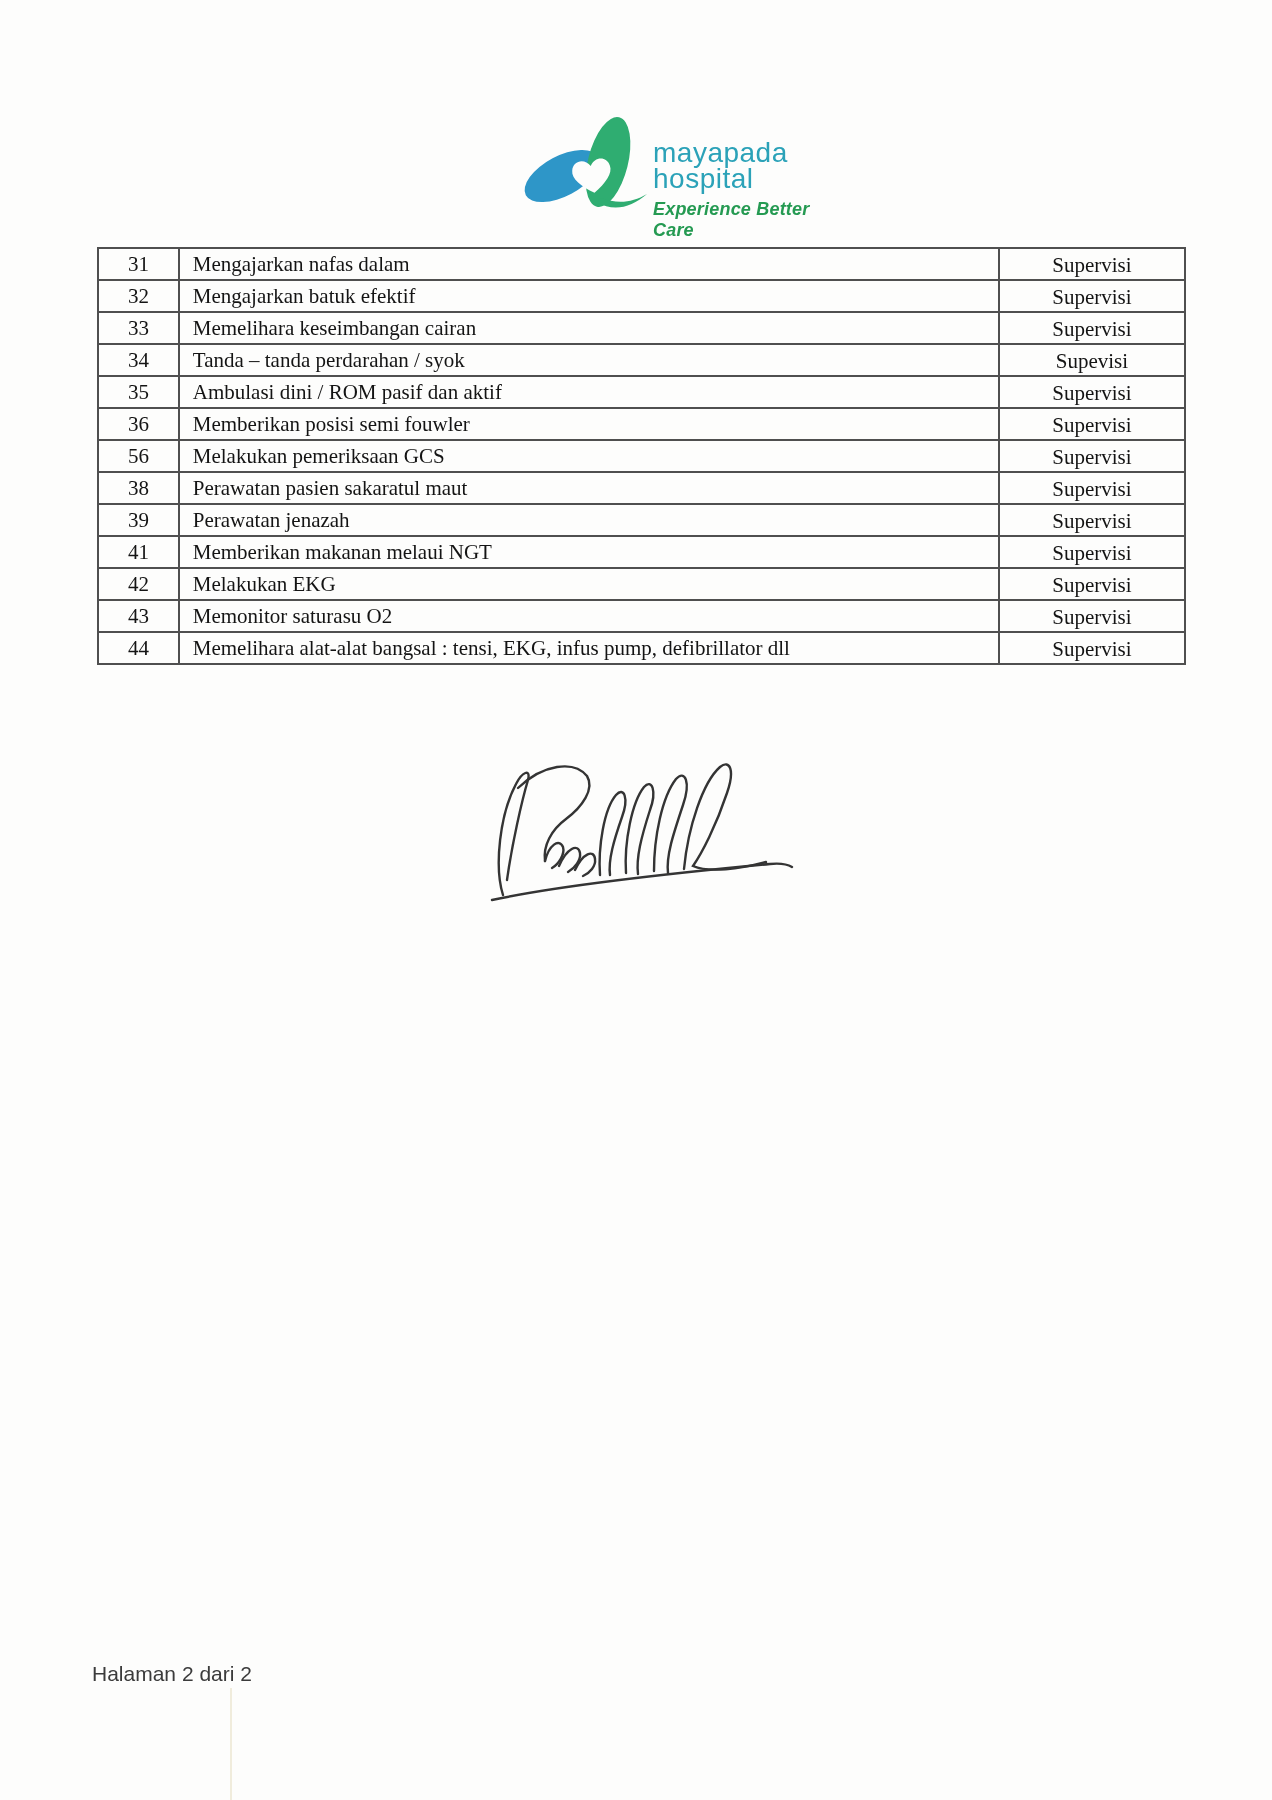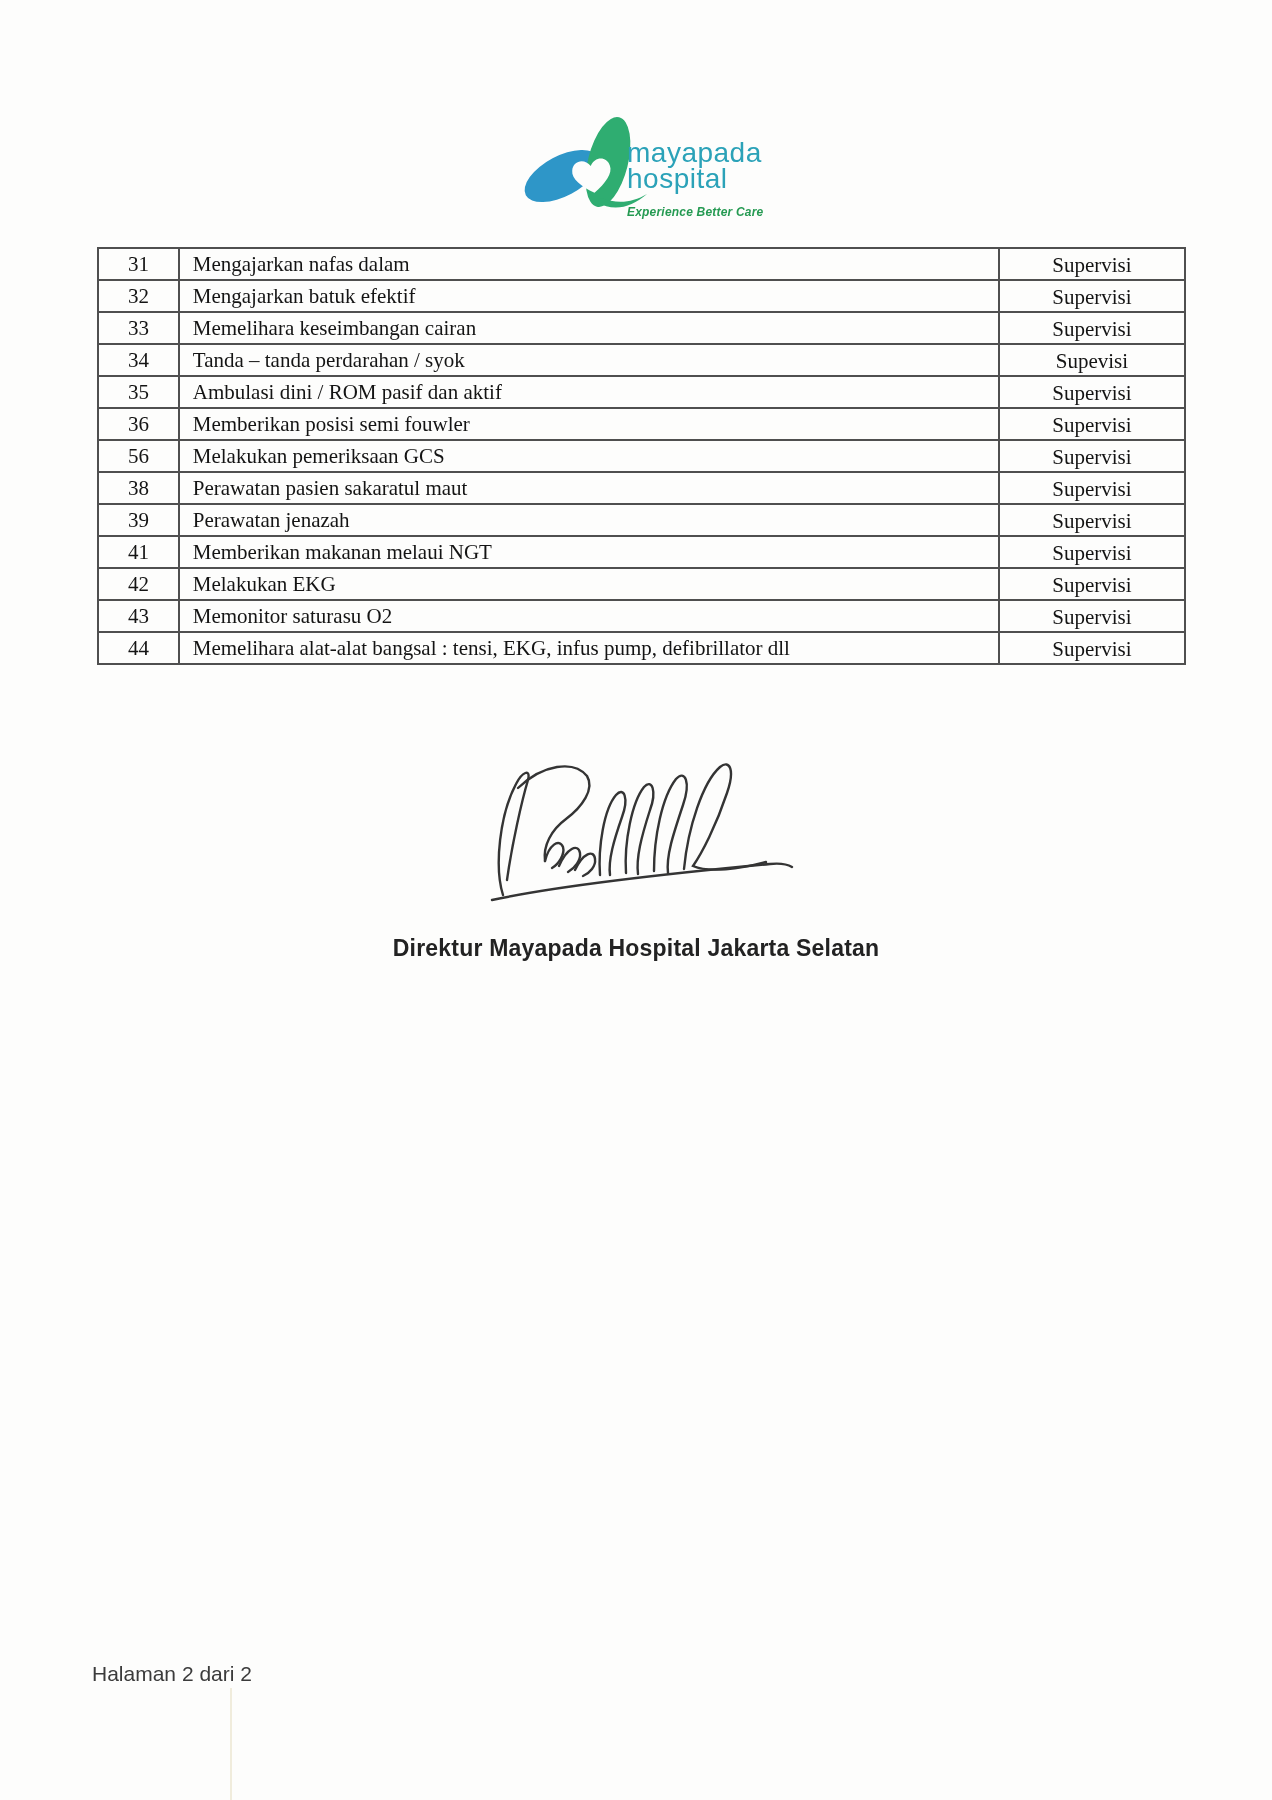--- a/index.html
+++ b/index.html
@@ -10,23 +10,23 @@
     margin:0 auto;
     background:#fdfdfc;
     overflow:hidden;
     font-family:"Liberation Serif", serif;
     color:#1c1c1c;
   }
 
   
   .logo { position:absolute; left:505px; top:102px; width:320px; height:120px; }
   .logo-mark { position:absolute; left:0; top:0; }
-  .logo-text { position:absolute; left:122px; top:38px; font-family:"Liberation Sans", sans-serif; }
+  .logo-text { position:absolute; left:148px; top:38px; font-family:"Liberation Sans", sans-serif; }
   .logo-name { font-size:28px; line-height:26px; letter-spacing:0.5px; color:#2ba2b8; font-weight:400; }
-  .logo-tagline { margin-top:13px; font-size:12px; font-weight:bold; font-style:italic; color:#259a52; letter-spacing:0.2px; }
+  .logo-tagline { margin-top:7px; font-size:18px; font-weight:bold; font-style:italic; color:#259a52; letter-spacing:0.2px; }
 
   
   table.tasks {
     position:absolute; left:97px; top:247px;
     width:1089px; border-collapse:collapse; table-layout:fixed;
   }
   table.tasks td {
     border:2px solid #4f4f4f;
     height:32px;
     font-size:21px;
@@ -177,19 +177,18 @@
     <path d="M 111 118 C 119 100 130 95 132 105 C 133 112 127 120 120 124"></path>
     <path d="M 127 122 C 135 105 146 101 147 111 C 148 118 142 125 135 128"></path>
     <path d="M 152 127 C 150 99 156 61 168 47 C 176 38 181 50 174 69 C 166 92 160 112 162 127"></path>
     <path d="M 178 125 C 176 94 184 54 196 39 C 204 30 209 43 202 62 C 193 90 188 110 190 126"></path>
     <path d="M 206 123 C 206 89 214 49 228 31 C 237 21 243 34 235 57 C 225 87 218 108 220 125"></path>
     <path d="M 236 121 C 240 79 255 34 272 19 C 282 11 287 22 279 45 C 268 78 254 105 245 118 C 261 125 292 121 318 114"></path>
     <path d="M 44 152 C 105 139 205 127 322 116 C 332 115 339 116 344 119"></path>
   </svg>
 
   <div class="signoff">
-    <div class="sig-title">Direktur Mayapada Hospital Jakarta Selatan</div>
   </div>
 
   <div class="footer">Halaman 2 dari 2</div>
 
   <div class="crease"></div>
 </div>
 
 </body></html>

